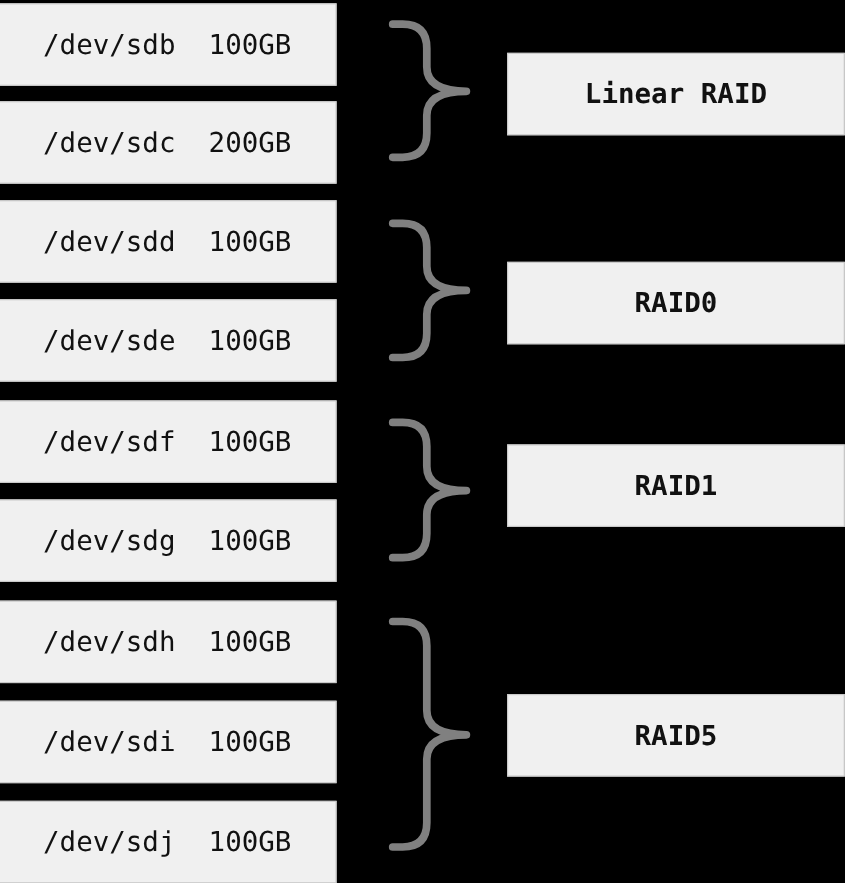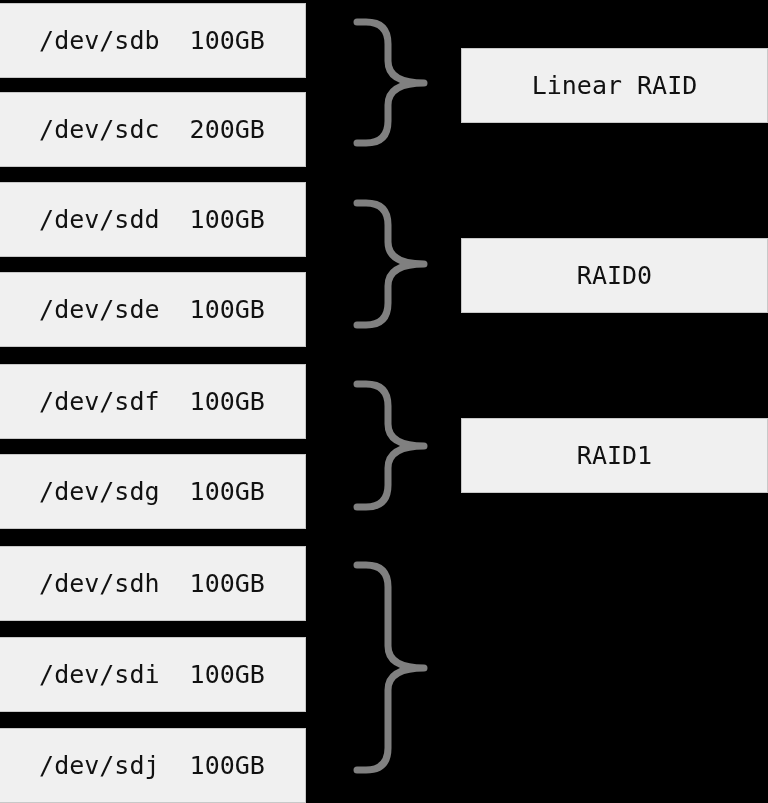--- a/index.html
+++ b/index.html
@@ -42,20 +42,21 @@
   .disk-box {
     left: -2px;
     width: 308px;
     height: 75px;
   }
 
   .raid-box {
     left: 461px;
     width: 307px;
     height: 75px;
+    font-weight: bold;
   }
 
   .brace-layer {
     position: absolute;
     left: 0;
     top: 0;
     width: 768px;
     height: 803px;
     pointer-events: none;
   }
@@ -70,21 +71,22 @@
   <div class="node-box disk-box" style="top:182px"><span>/dev/sdd  100GB</span></div>
   <div class="node-box disk-box" style="top:272px"><span>/dev/sde  100GB</span></div>
   <div class="node-box disk-box" style="top:364px"><span>/dev/sdf  100GB</span></div>
   <div class="node-box disk-box" style="top:454px"><span>/dev/sdg  100GB</span></div>
   <div class="node-box disk-box" style="top:546px"><span>/dev/sdh  100GB</span></div>
   <div class="node-box disk-box" style="top:637px"><span>/dev/sdi  100GB</span></div>
   <div class="node-box disk-box" style="top:728px"><span>/dev/sdj  100GB</span></div>
 
   <div class="node-box raid-box" style="top:48px"><span>Linear RAID</span></div>
   <div class="node-box raid-box" style="top:238px"><span>RAID0</span></div>
-  <div class="node-box raid-box" style="top:418px"><span>RAID1</span></div>
+  <div class="node-box raid-box" style="top:404px"><span>RAID1</span></div>
+  <div class="node-box raid-box" style="top:631px"><span>RAID5</span></div>
 
   <svg class="brace-layer" viewBox="0 0 768 803" width="768" height="803">
     <g id="braces" fill="none" stroke="#808080" stroke-width="7" stroke-linecap="round" stroke-linejoin="round">
         <path d="M 357 22 L 366 22 Q 388 22 388 44 L 388 61 Q 388 83 424 83 Q 388 83 388 105 L 388 121 Q 388 143 366 143 L 357 143" stroke="#808080"></path>
         <path d="M 357 203 L 366 203 Q 388 203 388 225 L 388 242 Q 388 264 424 264 Q 388 264 388 286 L 388 303 Q 388 325 366 325 L 357 325" stroke="#808080"></path>
         <path d="M 357 384 L 366 384 Q 388 384 388 406 L 388 424 Q 388 446 424 446 Q 388 446 388 468 L 388 485 Q 388 507 366 507 L 357 507" stroke="#808080"></path>
         <path d="M 357 565 L 366 565 Q 388 565 388 587 L 388 646 Q 388 668 424 668 Q 388 668 388 690 L 388 748 Q 388 770 366 770 L 357 770" stroke="#808080"></path>
       </g>
   </svg>
 

